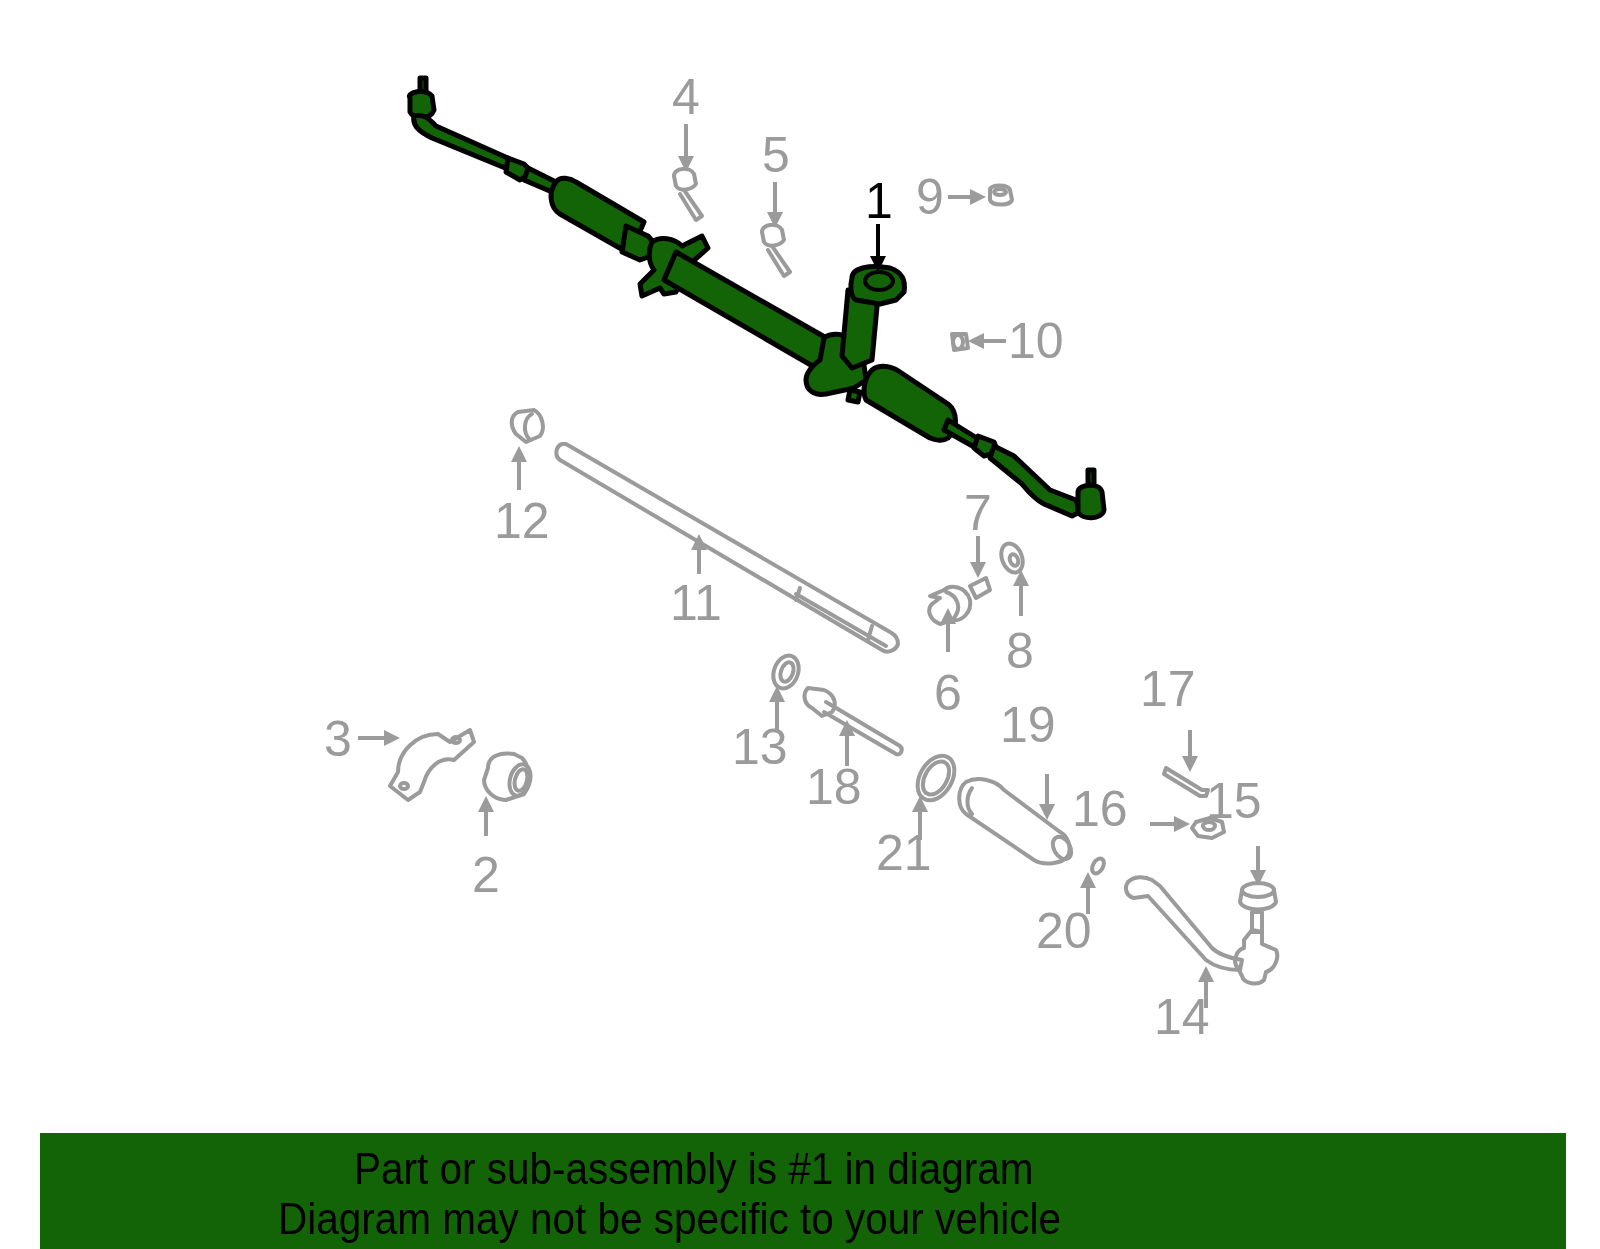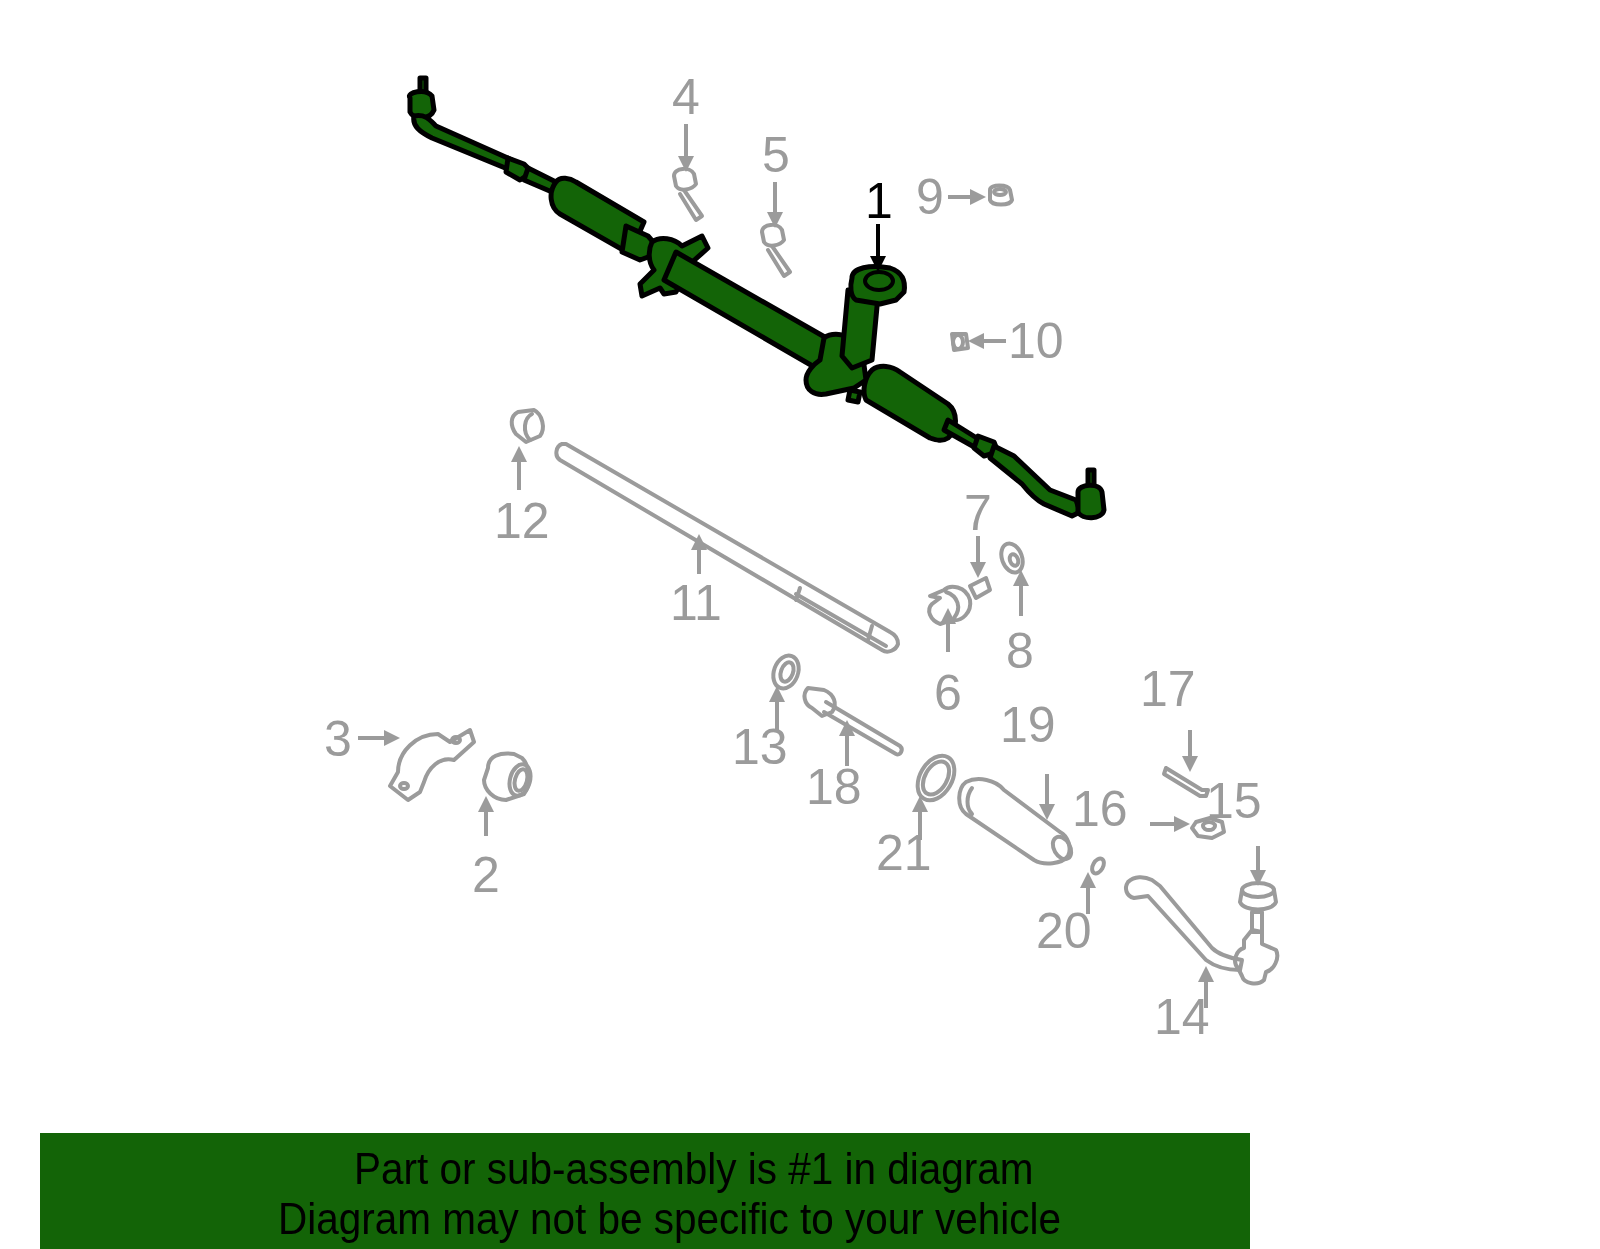--- a/index.html
+++ b/index.html
@@ -6,21 +6,21 @@
     body { width: 1600px; height: 1249px; position: relative; overflow: hidden; font-family: "Liberation Sans", sans-serif; }
     #diagram { position: absolute; left: 0; top: 0; width: 1600px; height: 1249px; }
     .callout { font-family: "Liberation Sans", sans-serif; font-size: 50px; fill: #9b9b9b; }
     .callout.primary { fill: #000000; }
     .gpart { fill: none; stroke: #9b9b9b; stroke-width: 4; stroke-linejoin: round; stroke-linecap: round; }
     .arrow { stroke: #9b9b9b; stroke-width: 4; fill: none; }
     .arrowhead { fill: #9b9b9b; }
     .arrow.primary { stroke: #000; }
     .arrowhead.primary { fill: #000; }
     .green { fill: #136407; stroke: #000; stroke-width: 5; stroke-linejoin: round; stroke-linecap: round; }
-    #banner { position: absolute; left: 40px; top: 1133px; width: 1210px; height: 116px; background: #136407; color: #000; }
+    #banner { position: absolute; left: 40px; top: 1133px; width: 1526px; height: 116px; background: #136407; color: #000; }
     #banner .line { position: absolute; left: 0; font-family: "Liberation Sans", sans-serif; font-size: 44px; line-height: 48px; transform: scaleX(0.92); transform-origin: left; white-space: nowrap; }
     #banner .l1 { top: 12px; left: 314px; }
     #banner .l2 { top: 62px; left: 238px; }
   </style>
 </head>
 <body>
 
 <svg id="diagram" width="1600" height="1249" viewBox="0 0 1600 1249" xmlns="http://www.w3.org/2000/svg">
 
   <g>

